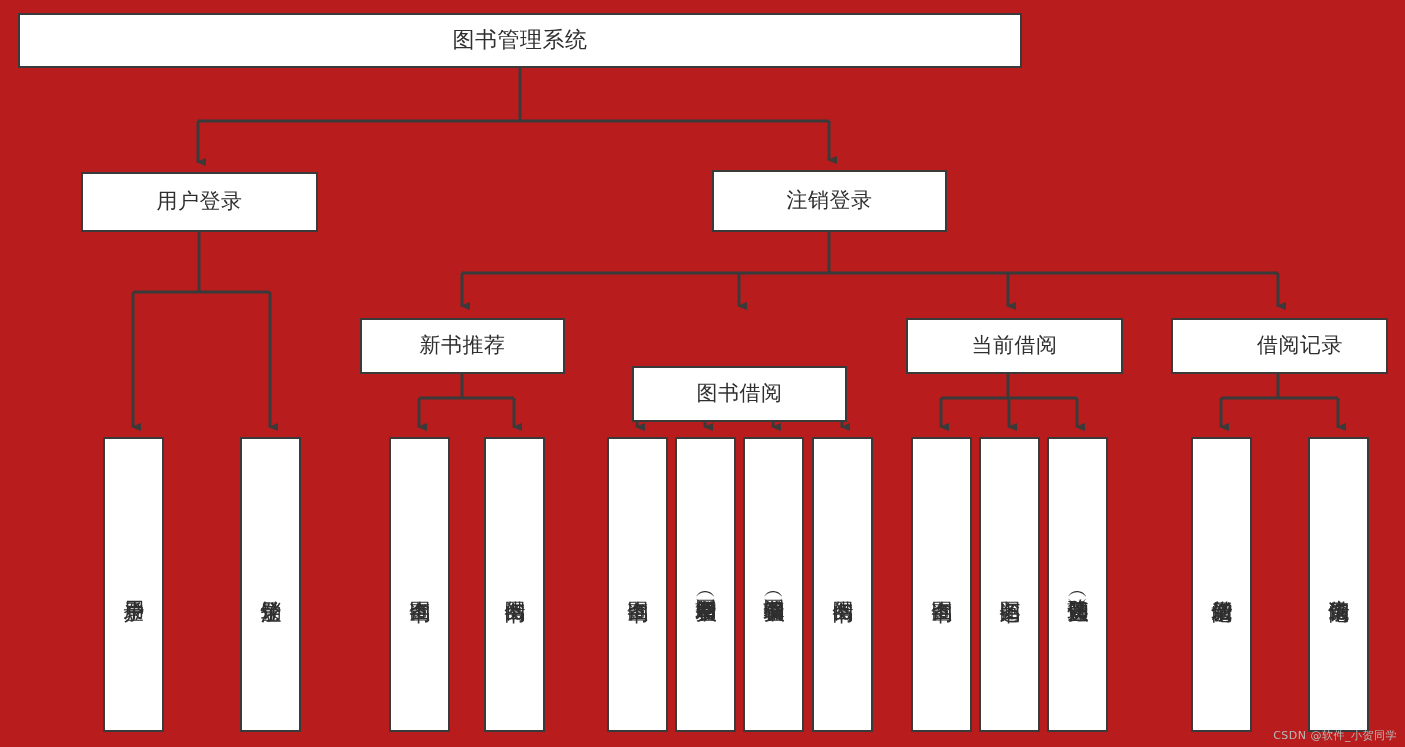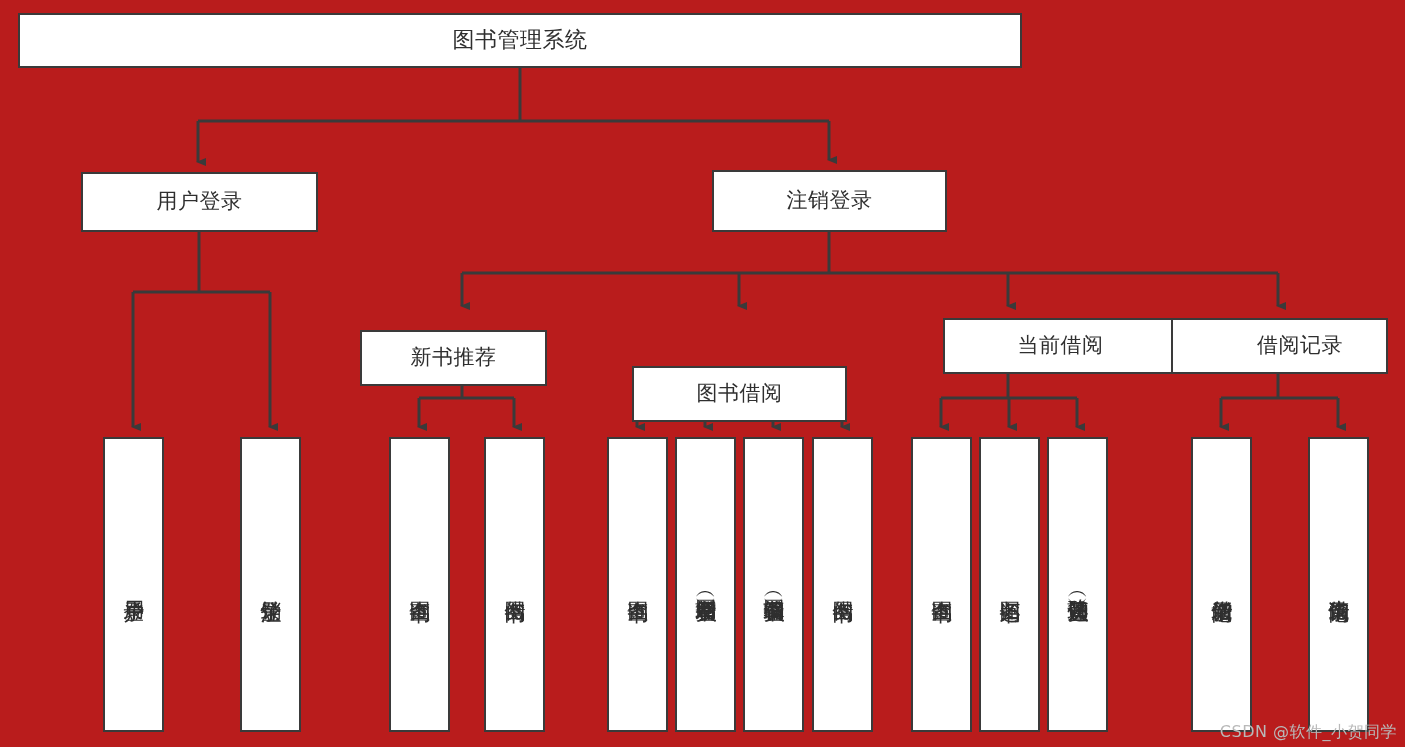--- a/index.html
+++ b/index.html
@@ -59,21 +59,21 @@
     writing-mode: vertical-rl;
     text-orientation: upright;
   }
   #root-node {
     font-size: 22px;
   }
   #watermark {
     position: absolute;
     right: 8px;
     bottom: 4px;
-    font-size: 16px;
+    font-size: 11px;
     color: #b9b9b9;
     letter-spacing: 0.5px;
     white-space: nowrap;
     user-select: none;
   }
 </style>
 </head>
 <body>
 
 <div id="canvas">
@@ -135,29 +135,29 @@
   </div>
 
   <div class="node horiz" style="left:81px; top:172px; width:237px; height:60px;">
     <span class="txt">用户登录</span>
   </div>
 
   <div class="node horiz" style="left:712px; top:170px; width:235px; height:62px;">
     <span class="txt">注销登录</span>
   </div>
 
-  <div class="node horiz" style="left:360px; top:330px; width:187px; height:56px;">
+  <div class="node horiz" style="left:360px; top:318px; width:205px; height:56px;">
     <span class="txt">新书推荐</span>
   </div>
 
   <div class="node horiz" style="left:632px; top:318px; width:215px; height:56px;margin-top:48px;">
     <span class="txt">图书借阅</span>
   </div>
 
-  <div class="node horiz" style="left:943px; top:318px; width:235px; height:56px;">
+  <div class="node horiz" style="left:906px; top:318px; width:217px; height:56px;">
     <span class="txt">当前借阅</span>
   </div>
 
   <div class="node horiz" style="left:1171px; top:318px; width:217px; height:56px;padding-left:41px;">
     <span class="txt">借阅记录</span>
   </div>
 
   <div class="node vert" style="left:103px; top:437px; width:61px; height:295px;">
     <span class="txt">用户登录</span>
   </div>

